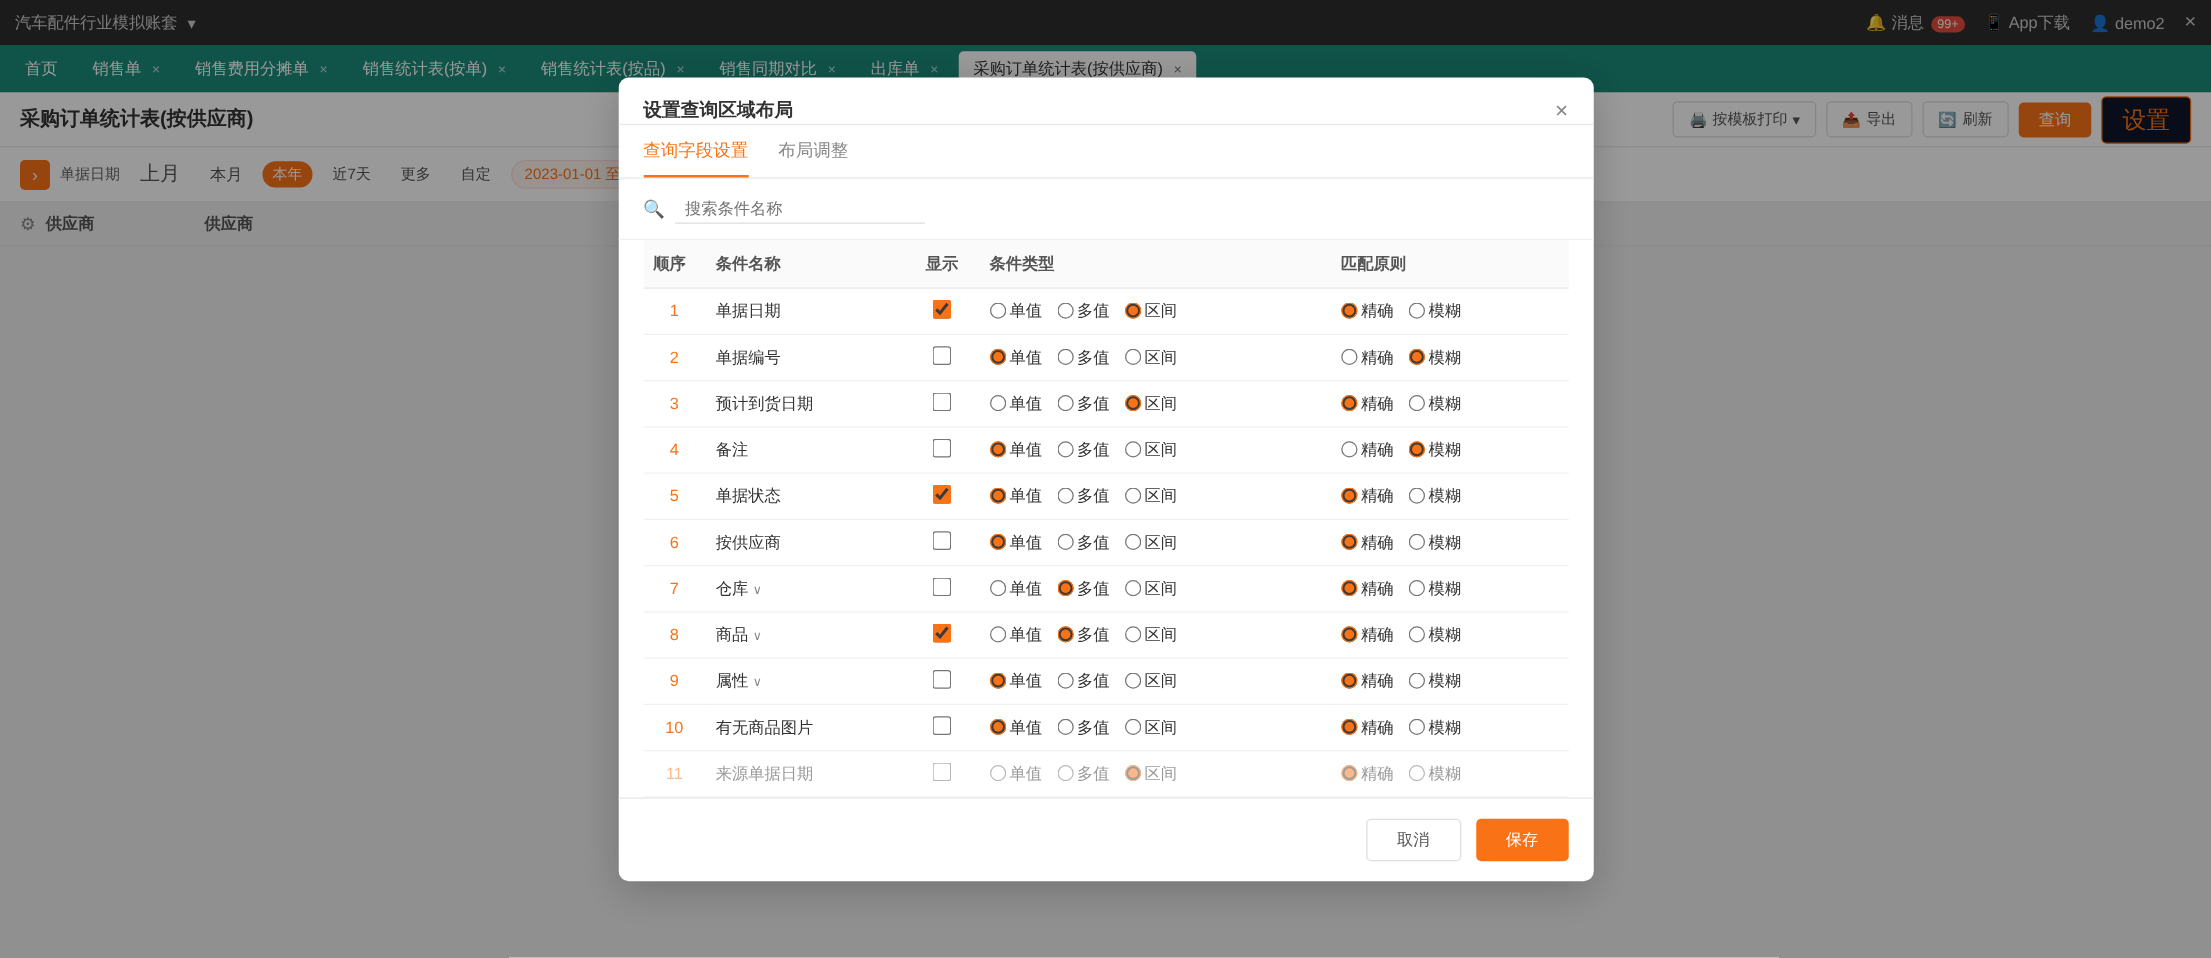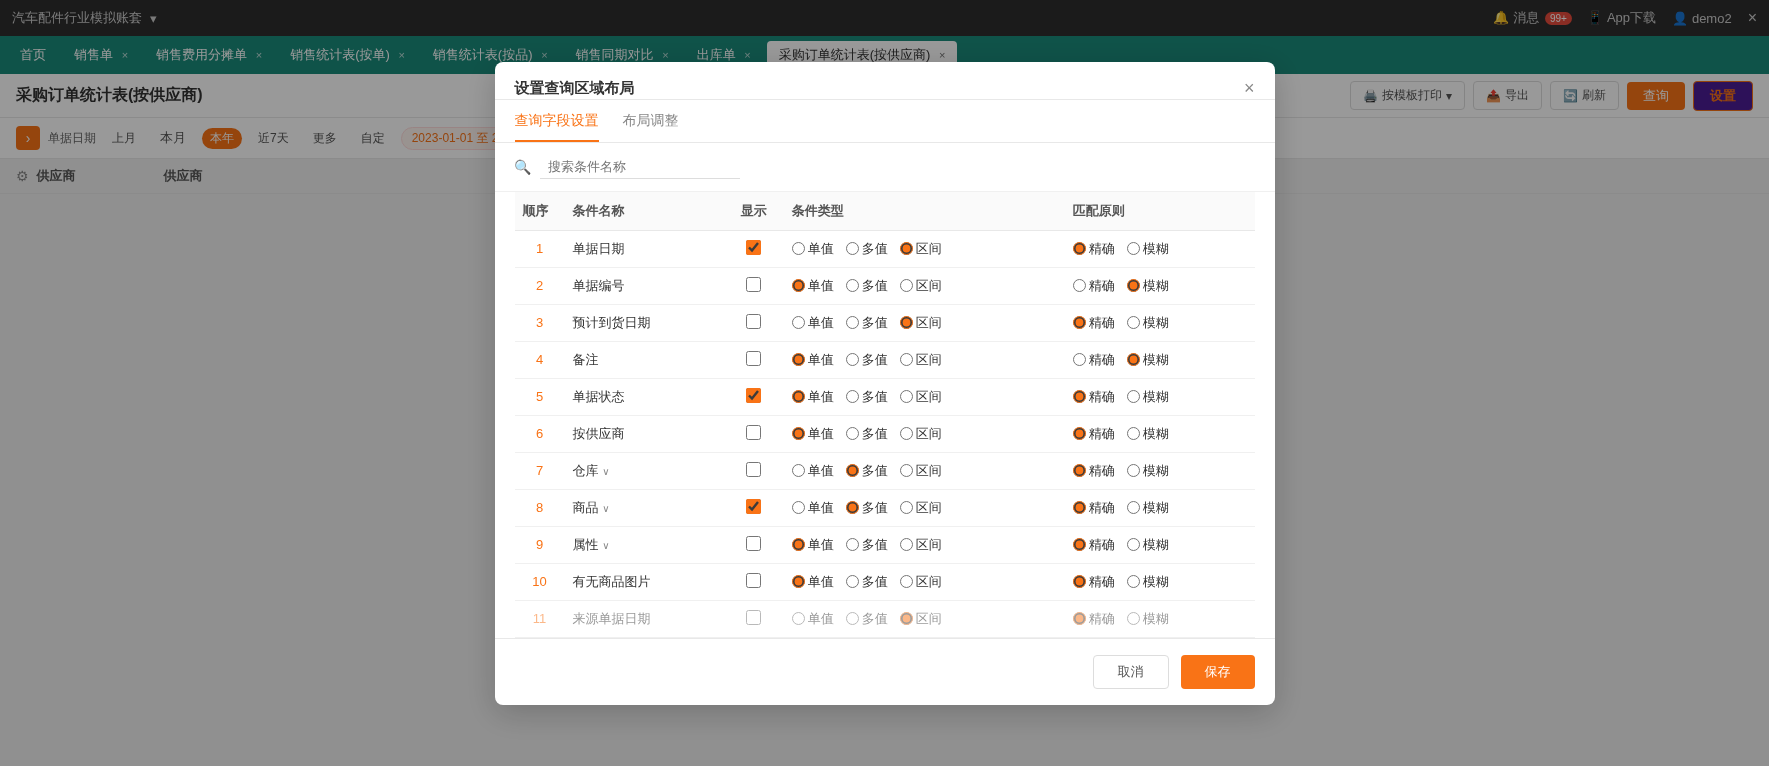--- a/index.html
+++ b/index.html
@@ -58,22 +58,22 @@
     .btn-print, .btn-export, .btn-refresh {
       padding: 5px 12px; border: 1px solid #ddd; border-radius: 4px;
       background: #fff; cursor: pointer; font-size: 12px; color: #555;
       display: flex; align-items: center; gap: 4px;
     }
     .btn-query {
       padding: 5px 16px; background: #f97316; color: #fff;
       border: none; border-radius: 4px; cursor: pointer; font-size: 13px;
     }
     .btn-set {
-      padding: 5px 16px; background: #4c1d95; color: #f97316;
-      border: 1px solid #f97316; border-radius: 4px; cursor: pointer; font-size: 13px; font-weight: bold;
+      padding: 5px 16px; background: #0f172a; color: #f97316;
+      border: 1px solid #f97316; border-radius: 4px; cursor: pointer; font-size: 19px;
     }
 
     
     .filter-bar {
       background: #fff;
       padding: 8px 16px;
       display: flex;
       align-items: center;
       gap: 8px;
       border-bottom: 1px solid #e8e8e8;
@@ -268,21 +268,21 @@
       <span>刷新</span>
     </button>
     <button class="btn-query">查询</button>
     <button class="btn-set">设置</button>
   </div>
 </div>
 
 <div class="filter-bar">
   <div class="filter-toggle">›</div>
   <span class="filter-label">单据日期</span>
-  <span class="navtab" style="background:transparent;color:#555;padding:3px 8px;font-size:12px;">上月</span>
+  <span class="navtab" style="background:transparent;color:#555;padding:3px 8px;font-size:16px;">上月</span>
   <span class="navtab" style="background:transparent;color:#555;padding:3px 8px;font-size:13px;">本月</span>
   <span class="date-range-tag">本年</span>
   <span class="navtab" style="background:transparent;color:#555;padding:3px 8px;font-size:12px;">近7天</span>
   <span class="navtab" style="background:transparent;color:#555;padding:3px 8px;font-size:12px;">更多</span>
   <span class="navtab" style="background:transparent;color:#555;padding:3px 8px;font-size:12px;">自定</span>
   <span class="date-chip">2023-01-01 至 2023-12-31</span>
   <span style="color:#aaa;font-size:18px;margin-left:8px;">…</span>
 </div>
 
 <div class="table-header-row">

